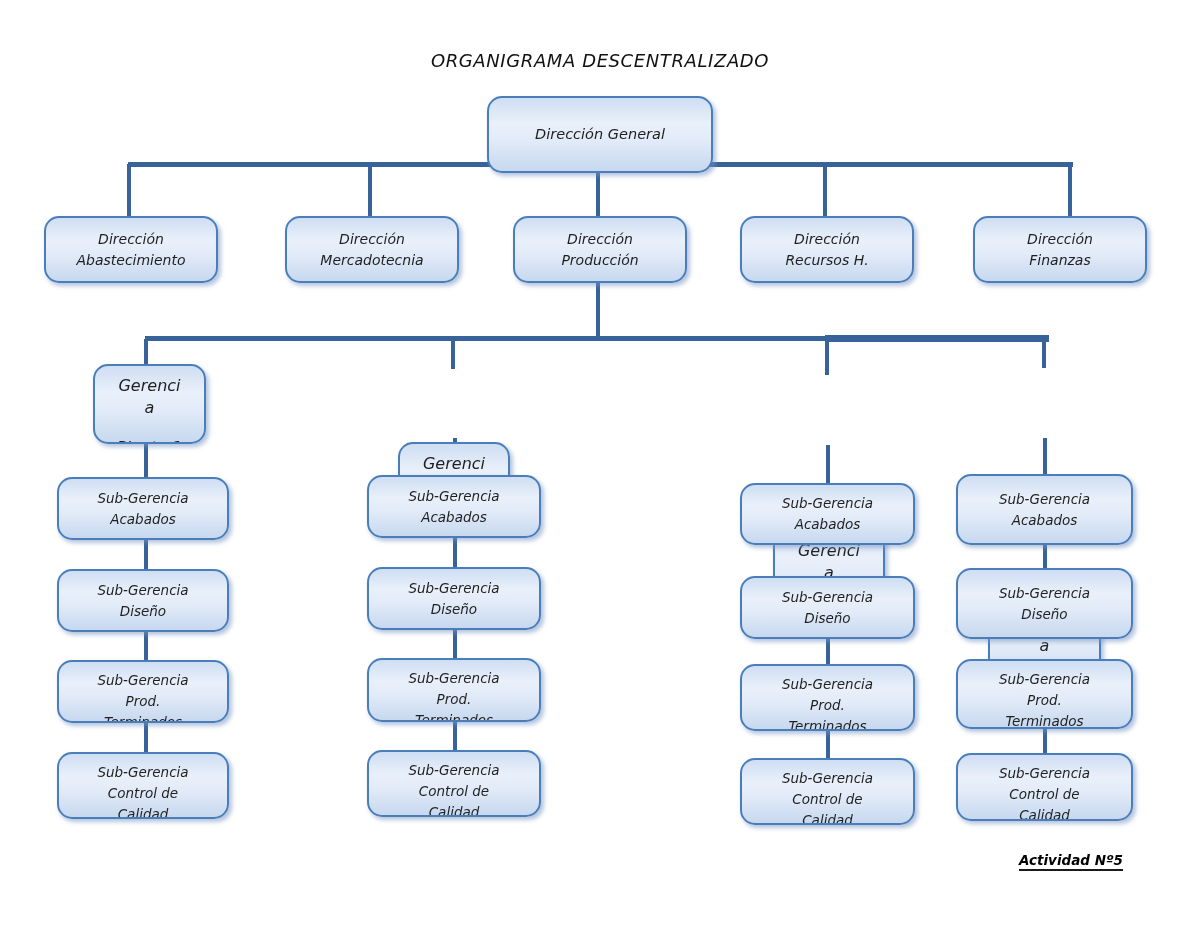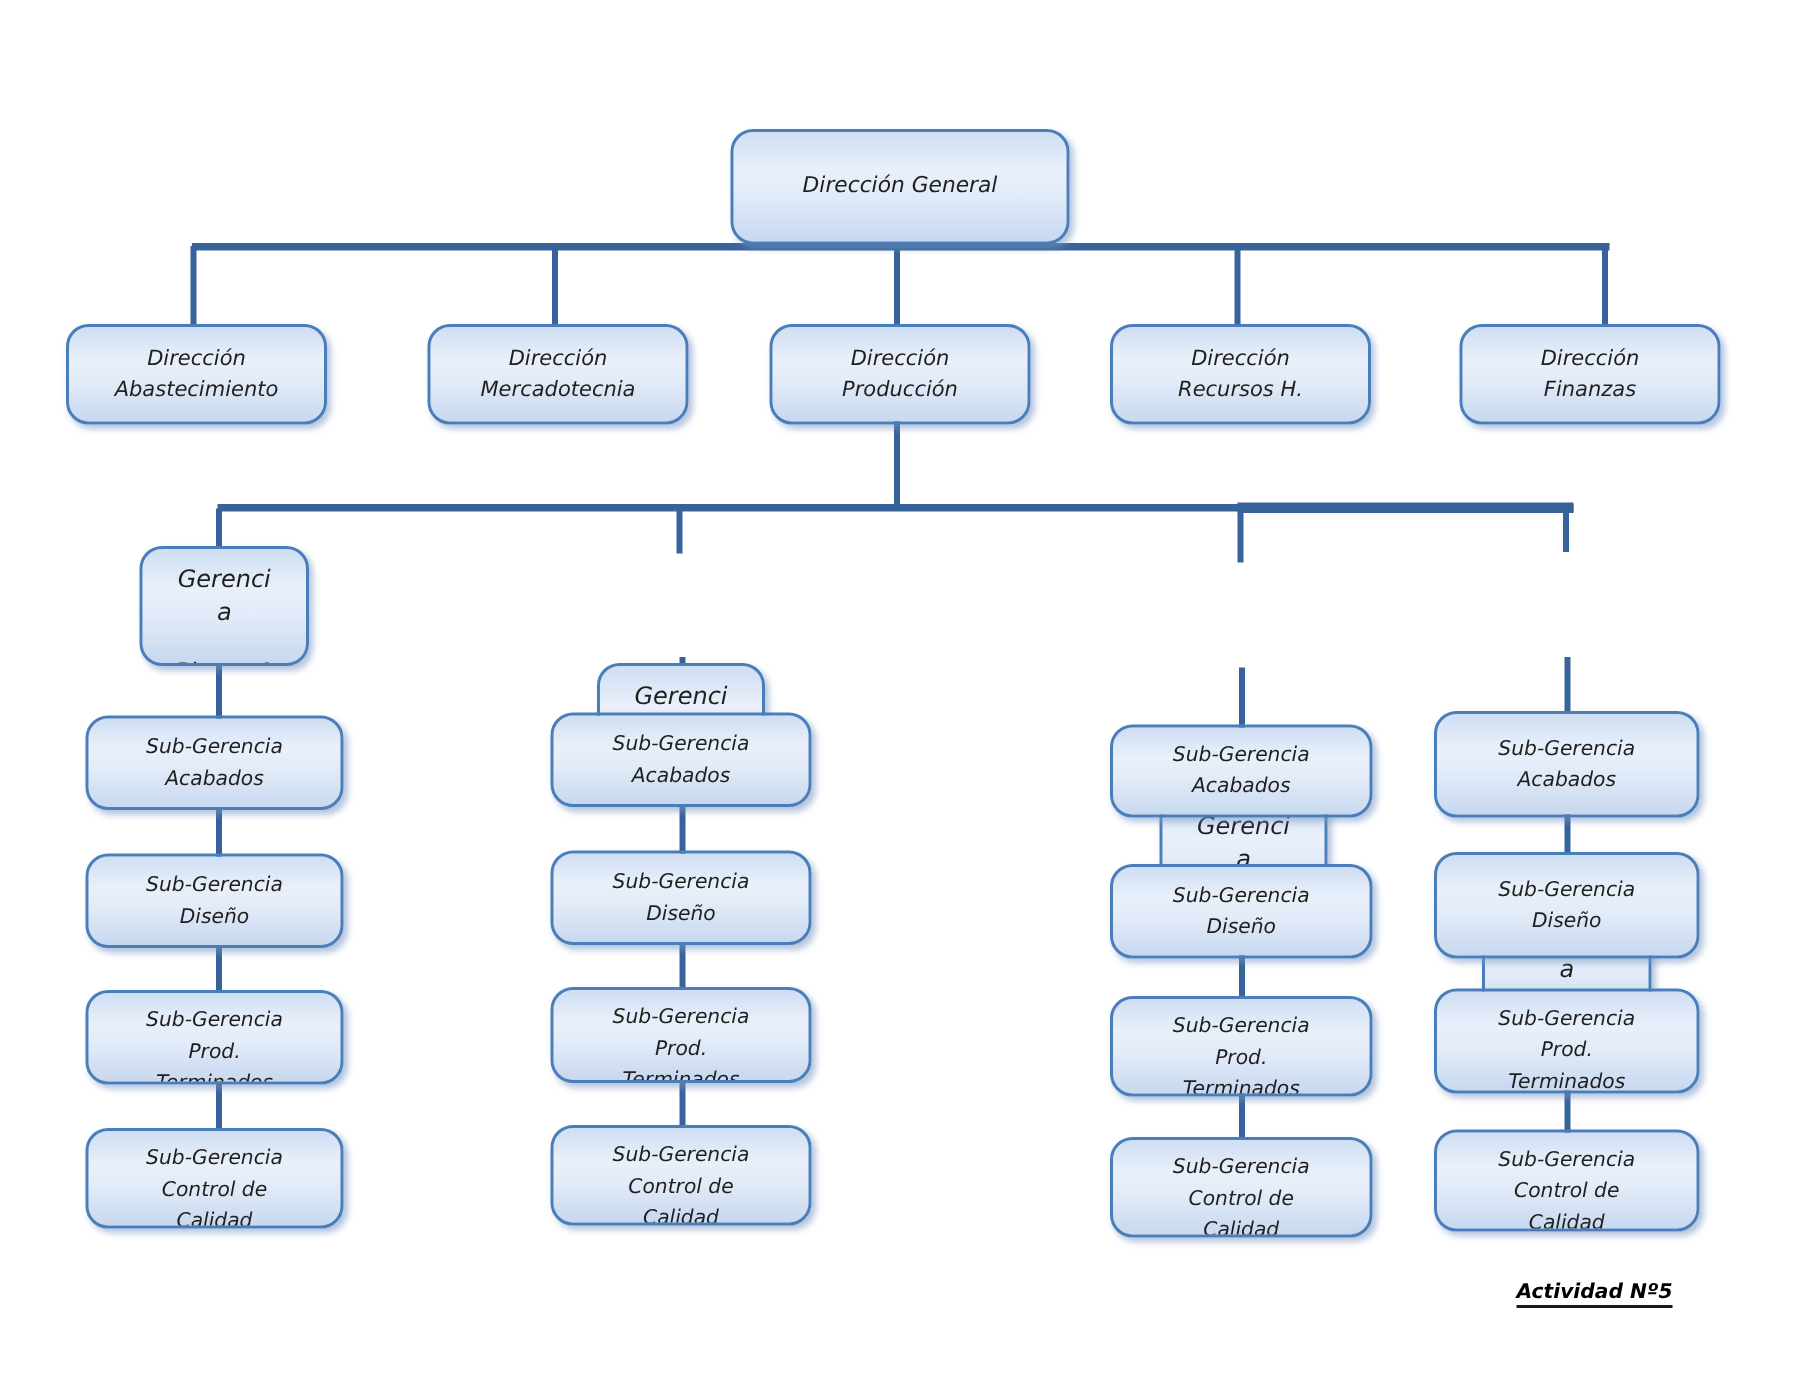--- a/index.html
+++ b/index.html
@@ -23,32 +23,33 @@
   .cbox{display:flex;align-items:center;justify-content:center;font-size:14px;}
   .sub{font-size:13.5px;}
   .sub .lbl{padding-top:8px;}
   .sub2{display:flex;align-items:center;justify-content:center;}
   .sub2 .lbl{padding-top:0;}
   .ger{font-size:16px;position:relative;}
   .ger .g-main{display:block;margin-top:9px;text-align:center;white-space:pre-line;line-height:22px;}
   .ger .g-sub{position:absolute;top:71px;left:0;width:100%;text-align:center;line-height:21px;}
   .root-box{font-size:14.5px;}
   .note{
-    position:absolute;left:985px;top:850px;width:130px;text-align:right;
+    position:absolute;left:1006px;top:850px;width:130px;text-align:center;
   }
   .note span{
     font-size:13.5px;font-style:italic;font-weight:bold;color:#000;
     border-bottom:2px solid #1a1a1a;padding-bottom:1px;
   }
 </style>
 </head>
 <body>
 
 <div class="canvas">
 
+  <div class="title">ORGANIGRAMA DESCENTRALIZADO</div>
 
   <div class="line" style="left:128px;top:162px;width:945px;height:5px"></div>
   <div class="line" style="left:127px;top:164px;width:4px;height:56px"></div>
   <div class="line" style="left:368px;top:164px;width:4px;height:56px"></div>
   <div class="line" style="left:596px;top:164px;width:4px;height:56px"></div>
   <div class="line" style="left:823px;top:164px;width:4px;height:56px"></div>
   <div class="line" style="left:1068px;top:164px;width:4px;height:56px"></div>
 
   <div class="line" style="left:596px;top:280px;width:4px;height:58px"></div>
   <div class="line" style="left:145px;top:336px;width:904px;height:5px"></div>
@@ -56,21 +57,21 @@
   <div class="line" style="left:144px;top:339px;width:4px;height:32px"></div>
   <div class="line" style="left:451px;top:339px;width:4px;height:30px"></div>
   <div class="line" style="left:825px;top:339px;width:4px;height:36px"></div>
   <div class="line" style="left:1042px;top:339px;width:4px;height:29px"></div>
 
   <div class="line" style="left:144px;top:440px;width:4px;height:345px"></div>
   <div class="line" style="left:453px;top:438px;width:4px;height:345px"></div>
   <div class="line" style="left:826px;top:445px;width:4px;height:347px"></div>
   <div class="line" style="left:1043px;top:438px;width:4px;height:349px"></div>
 
-  <div class="box cbox root-box" style="left:487px;top:86px;width:226px;height:77px">
+  <div class="box cbox root-box" style="left:487px;top:96px;width:226px;height:77px">
     <span class="lbl">Dirección General</span>
   </div>
 
   <div class="box cbox" style="left:44px;top:216px;width:174px;height:67px">
     <span class="lbl">Dirección
 Abastecimiento</span>
   </div>
   <div class="box cbox" style="left:285px;top:216px;width:174px;height:67px">
     <span class="lbl">Dirección
 Mercadotecnia</span>

